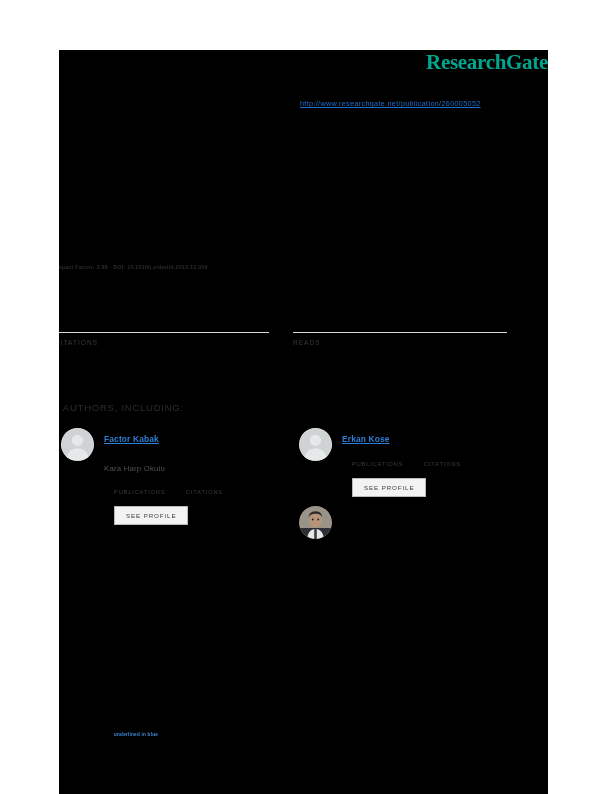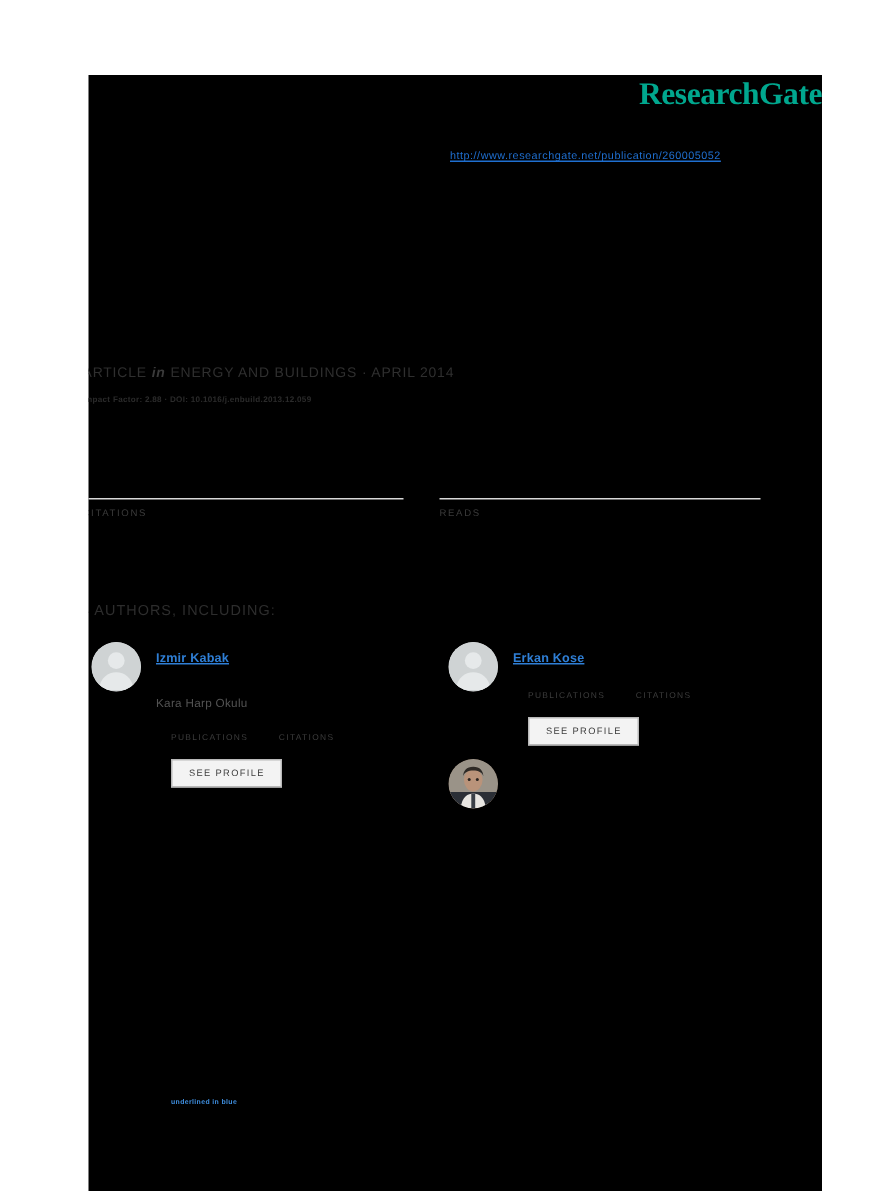--- a/index.html
+++ b/index.html
@@ -226,27 +226,20 @@
 
 <div class="page-dark">
 
   <div class="rg-logo">ResearchGate</div>
 
   <a class="rg-url" href="#">http://www.researchgate.net/publication/260005052</a>
 
   <div class="doc-title"></div>
   <div class="doc-subtitle"></div>
 
-  <div class="article-line">
-    <span>ARTICLE</span>
-    <span class="in">in</span>
-    <span>ENERGY AND BUILDINGS</span>
-    <span>·</span>
-    <span>APRIL 2014</span>
-  </div>
 
   <div class="impact-line">Impact Factor: 2.88 · DOI: 10.1016/j.enbuild.2013.12.059</div>
 
   <div class="metric metric-citations">
     <div class="metric-value"></div>
     <div class="metric-rule"></div>
     <div class="metric-label">CITATIONS</div>
   </div>
 
   <div class="metric metric-reads">
@@ -259,21 +252,21 @@
 
   <div class="author author-c1 author-r1">
     <div class="avatar">
       <svg width="33" height="33" viewBox="0 0 33 33">
         <circle cx="16.5" cy="16.5" r="16.5" fill="#cfd3d4"></circle>
         <circle cx="16.5" cy="12.4" r="5.6" fill="#e6e9ea"></circle>
         <path d="M4.8 32 C6 23.6 11 20.2 16.5 20.2 C22 20.2 27 23.6 28.2 32 Z" fill="#e6e9ea"></path>
       </svg>
     </div>
     <div class="author-body">
-      <a class="author-name" href="#">Izmir Kabak</a>
+      <a class="author-name" href="#">Factor Kabak</a>
       <div class="author-affil">Kara Harp Okulu</div>
       <div class="author-stats">
         <span class="stat">
           <span class="stat-value"></span>
           <span class="stat-label">PUBLICATIONS</span>
         </span>
         <span class="stat">
           <span class="stat-value"></span>
           <span class="stat-label">CITATIONS</span>
         </span>

